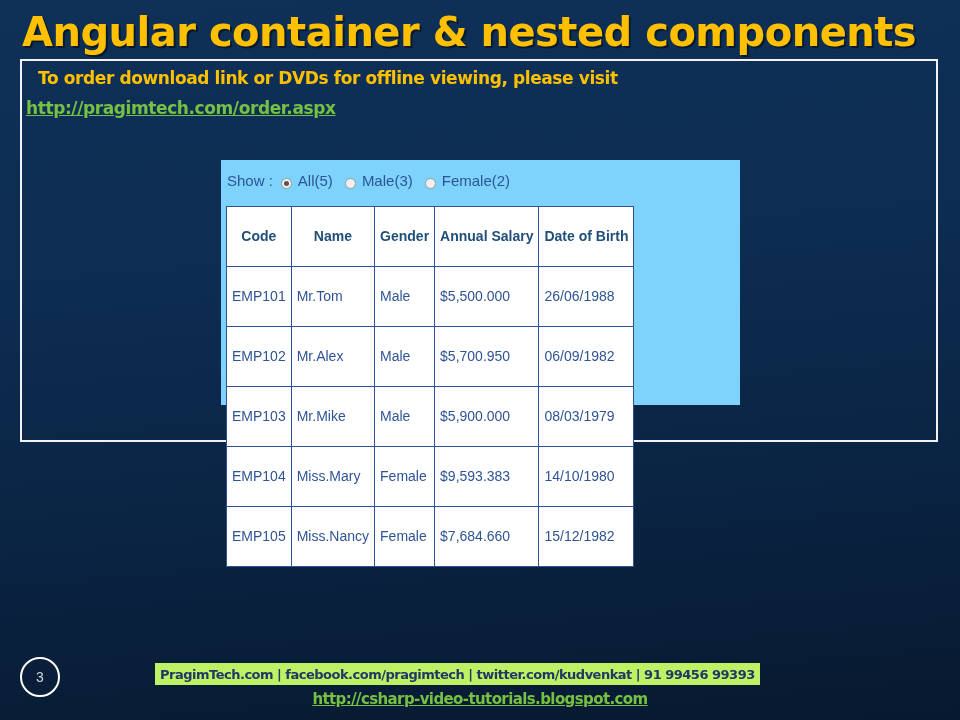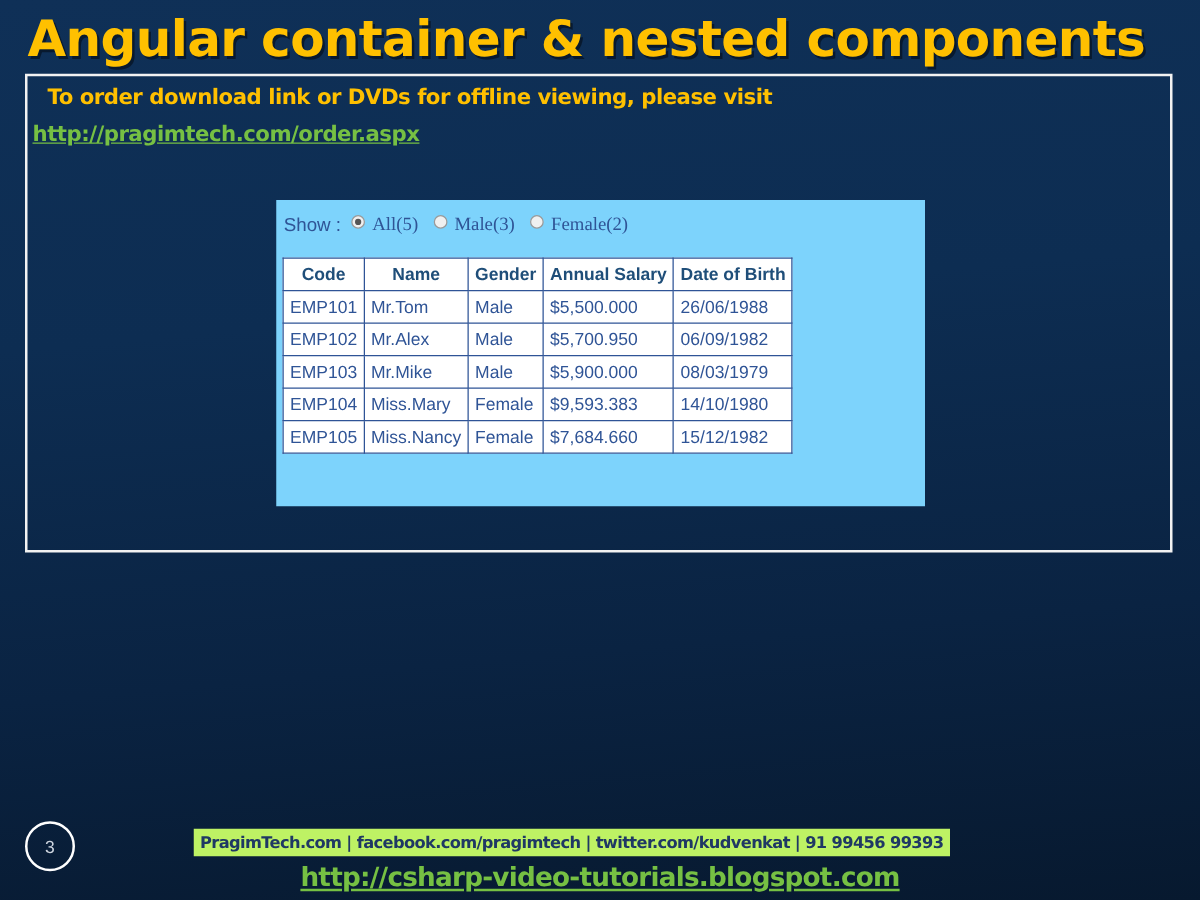--- a/index.html
+++ b/index.html
@@ -90,24 +90,23 @@
     font-size: 15px;
     color: #2f5496;
     white-space: nowrap;
   }
   #filter-bar .show-label {
     color: #2f5496;
     margin-right: 8px;
   }
   .radio-group {
     display: inline-flex;
-    align-items: flex-start;
+    align-items: flex-end;
     margin-right: 12px;
     cursor: pointer;
-    font-family: Liberation Serif, serif;
   }
   .radio-dot {
     width: 11px;
     height: 11px;
     border-radius: 50%;
     border: 1px solid #9a9a9a;
     background: #f0f0f0;
     display: inline-block;
     margin-right: 6px;
     position: relative;
@@ -134,21 +133,21 @@
     left: 5px;
     top: 46px;
     border-collapse: collapse;
     font-family: "Liberation Sans", sans-serif;
     font-size: 14px;
     color: #2f5496;
     background: #ffffff;
   }
   #emp-table th, #emp-table td {
     border: 1px solid #2f5496;
-    padding: 4px 5px;
+    padding: 21px 5px;
     white-space: nowrap;
     text-align: left;
     line-height: 17px;
   }
   #emp-table th {
     font-weight: bold;
     text-align: center;
     color: #1f4e79;
   }
   #emp-table td {
@@ -190,21 +189,21 @@
     box-sizing: border-box;
   }
   #blog-link {
     position: absolute;
     left: 0;
     top: 690px;
     width: 960px;
     text-align: center;
     color: #76c043;
     font-family: "DejaVu Sans", sans-serif;
-    font-size: 21px;
+    font-size: 15px;
     font-weight: bold;
     letter-spacing: -0.6px;
     text-decoration: underline;
     white-space: nowrap;
     cursor: pointer;
   }
 </style>
 </head>
 <body>
 

